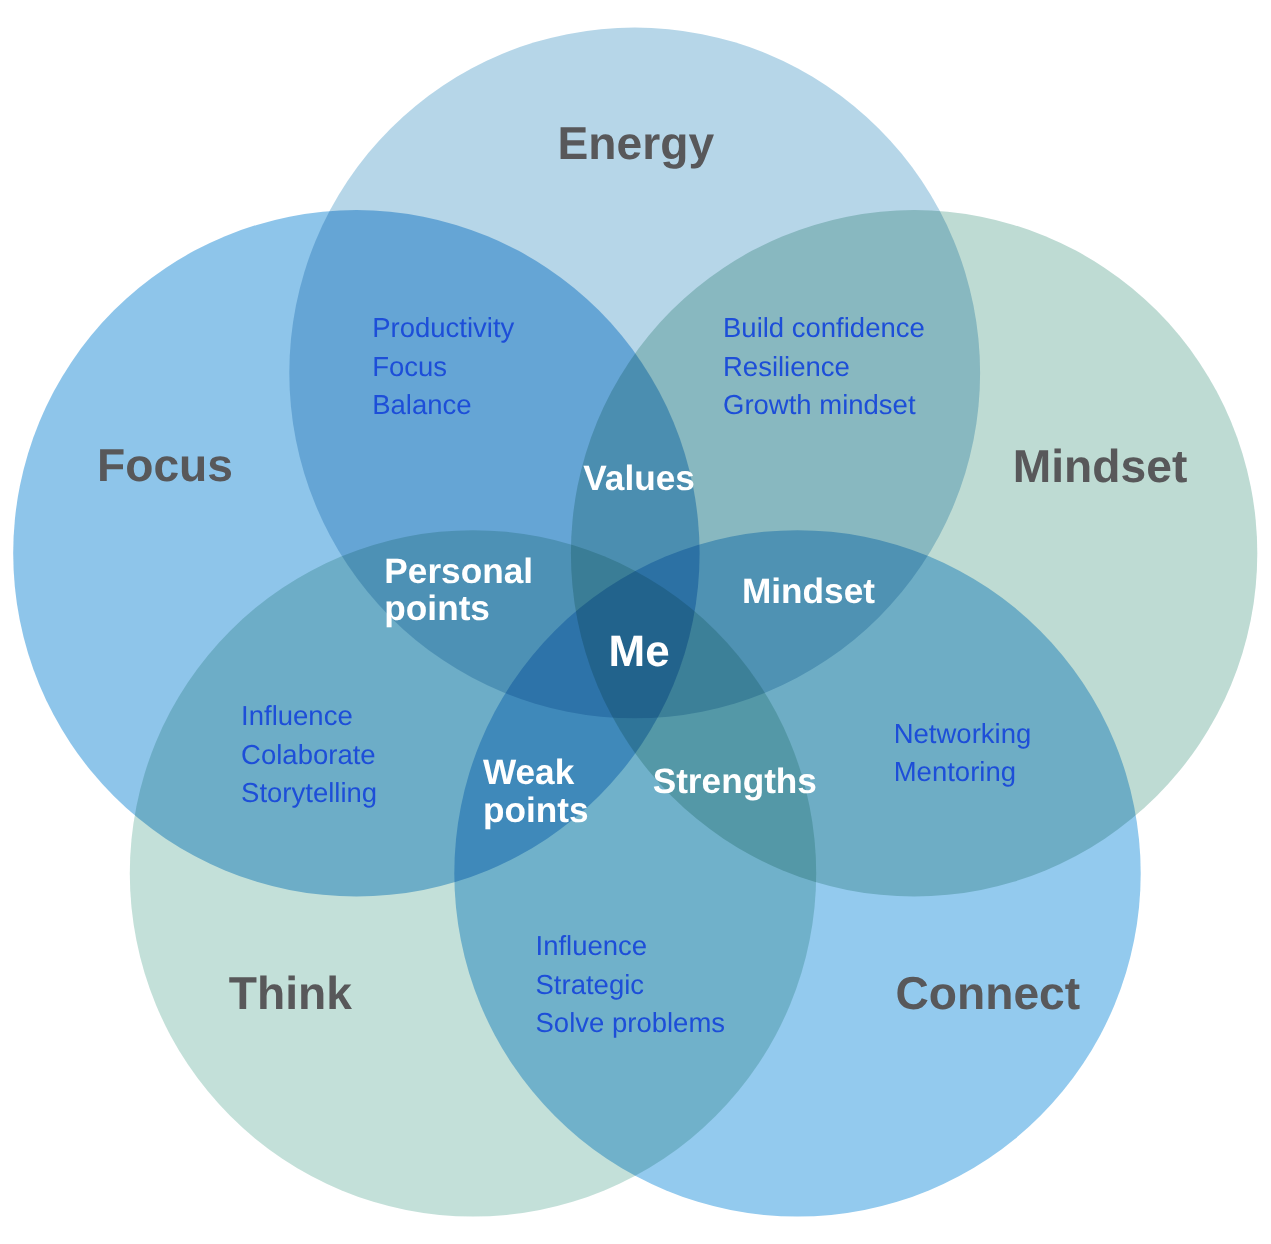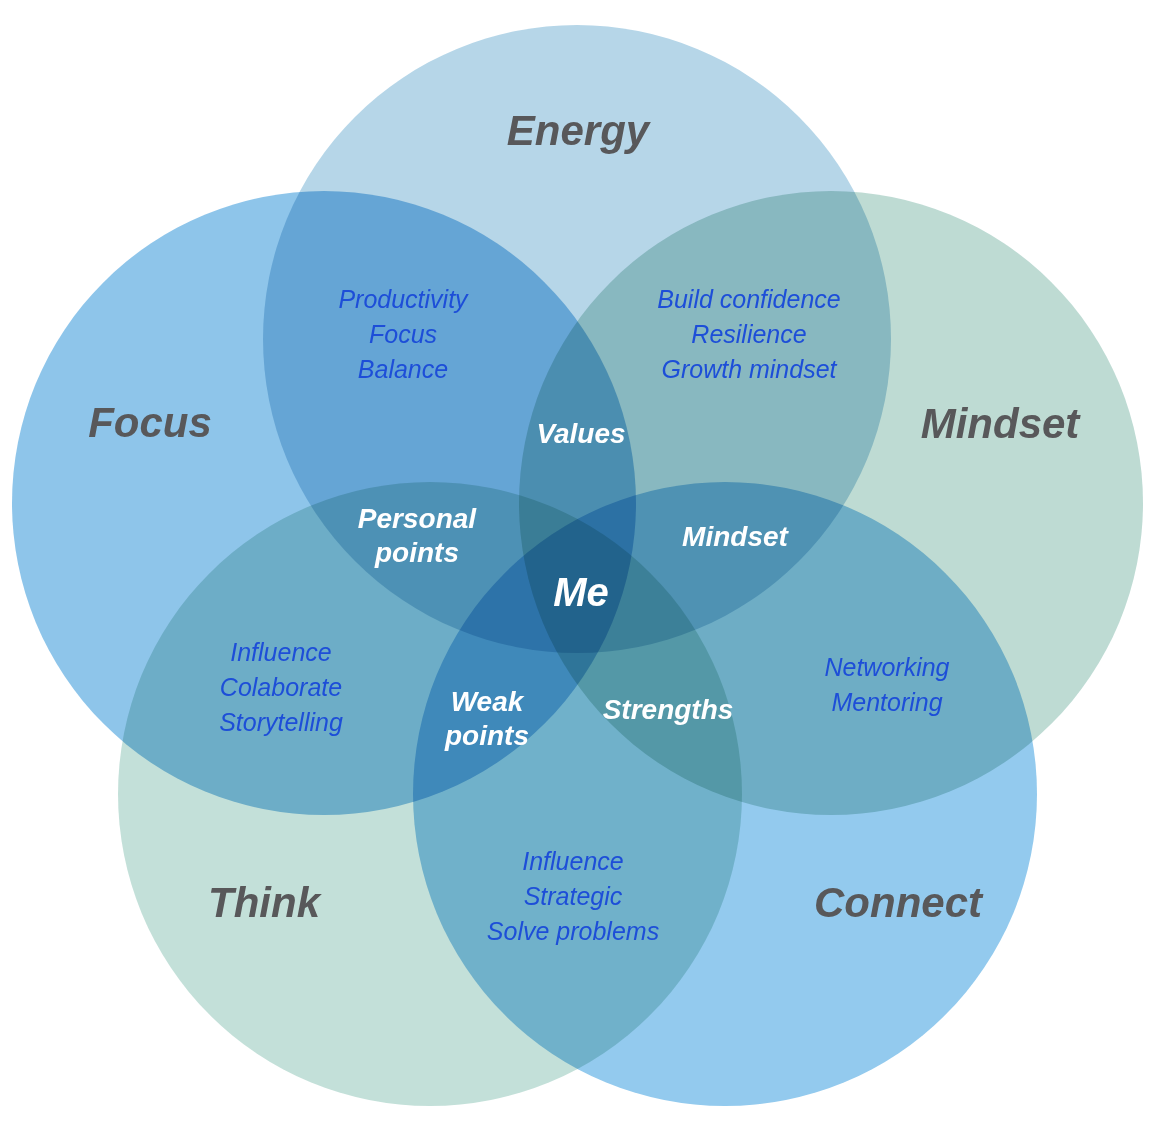--- a/index.html
+++ b/index.html
@@ -23,39 +23,37 @@
   .venn-circle {
     position: absolute;
     border-radius: 50%;
     mix-blend-mode: multiply;
     opacity: 0.9;
   }
   .labels-layer { z-index: 5; }
   .label {
     position: absolute;
     transform: translate(-50%, -50%);
-    text-align: center;
     white-space: pre-line;
-    font-style: italic;
   }
   .label.set-title {
     font-weight: bold;
     font-size: 42px;
     letter-spacing: 0px;
     line-height: 1.05;
   }
   .label.list {
     color: #1d4ed8;
     font-size: 25px;
     font-weight: 400;
     line-height: 35px;
   }
   .label.bold {
     color: #ffffff;
-    font-size: 28px;
+    font-size: 32px;
     font-weight: bold;
     line-height: 34px;
   }
   .label.center-me {
     color: #ffffff;
     font-size: 40px;
     font-weight: bold;
     line-height: 1;
   }
 </style>
@@ -78,21 +76,21 @@
       <div class="label set-title" style="left: 898px; top: 903px; color: rgb(88, 88, 90);">Connect</div>
       <div class="label list" style="left: 403px; top: 334px;">Productivity
 Focus
 Balance</div>
       <div class="label list" style="left: 749px; top: 334px;">Build confidence
 Resilience
 Growth mindset</div>
       <div class="label list" style="left: 281px; top: 687px;">Influence
 Colaborate
 Storytelling</div>
-      <div class="label list" style="left: 875px; top: 685px; margin-left: 12px;">Networking
+      <div class="label list" style="left: 875px; top: 685px;">Networking
 Mentoring</div>
       <div class="label list" style="left: 573px; top: 896px;">Influence
 Strategic
 Solve problems</div>
       <div class="label bold" style="left: 581px; top: 434px;">Values</div>
       <div class="label bold" style="left: 735px; top: 537px;">Mindset</div>
       <div class="label bold" style="left: 417px; top: 536px;">Personal
 points</div>
       <div class="label bold" style="left: 487px; top: 719px;">Weak
 points</div>

